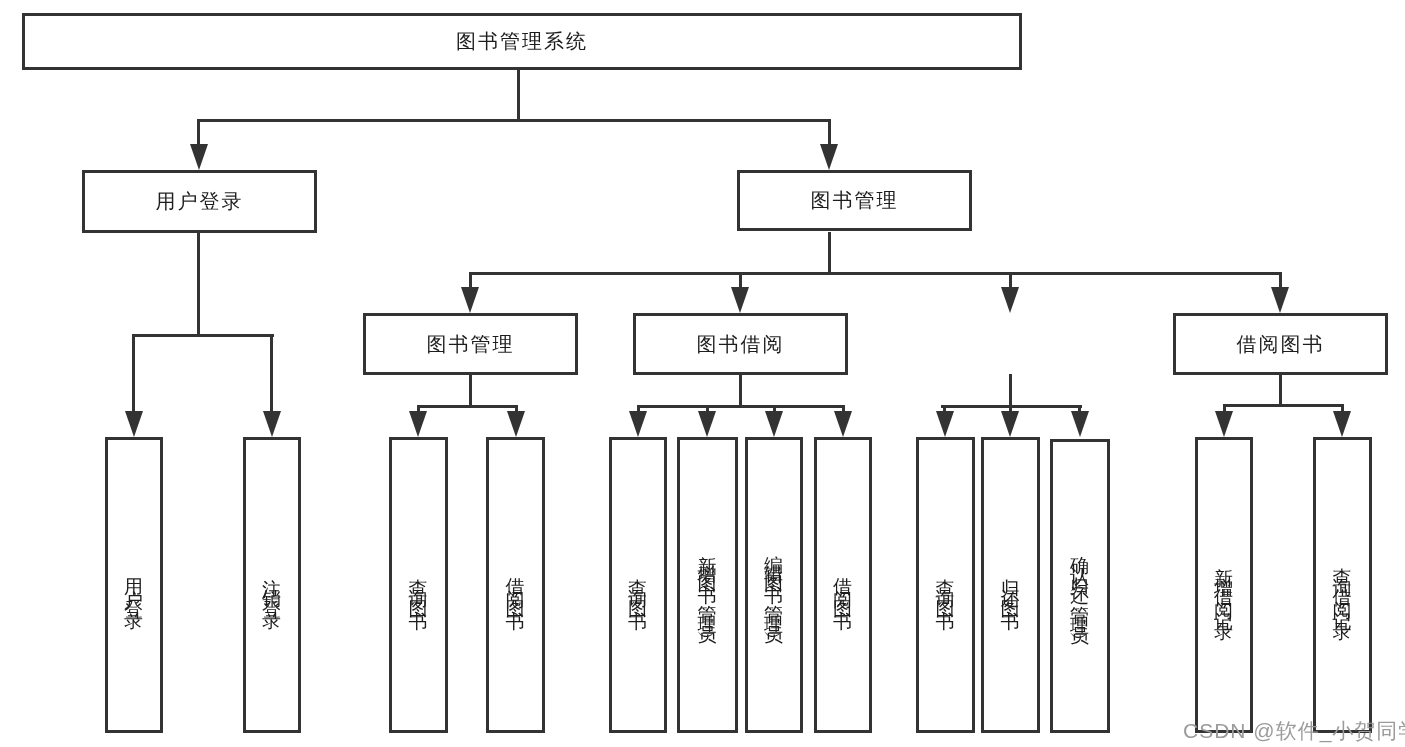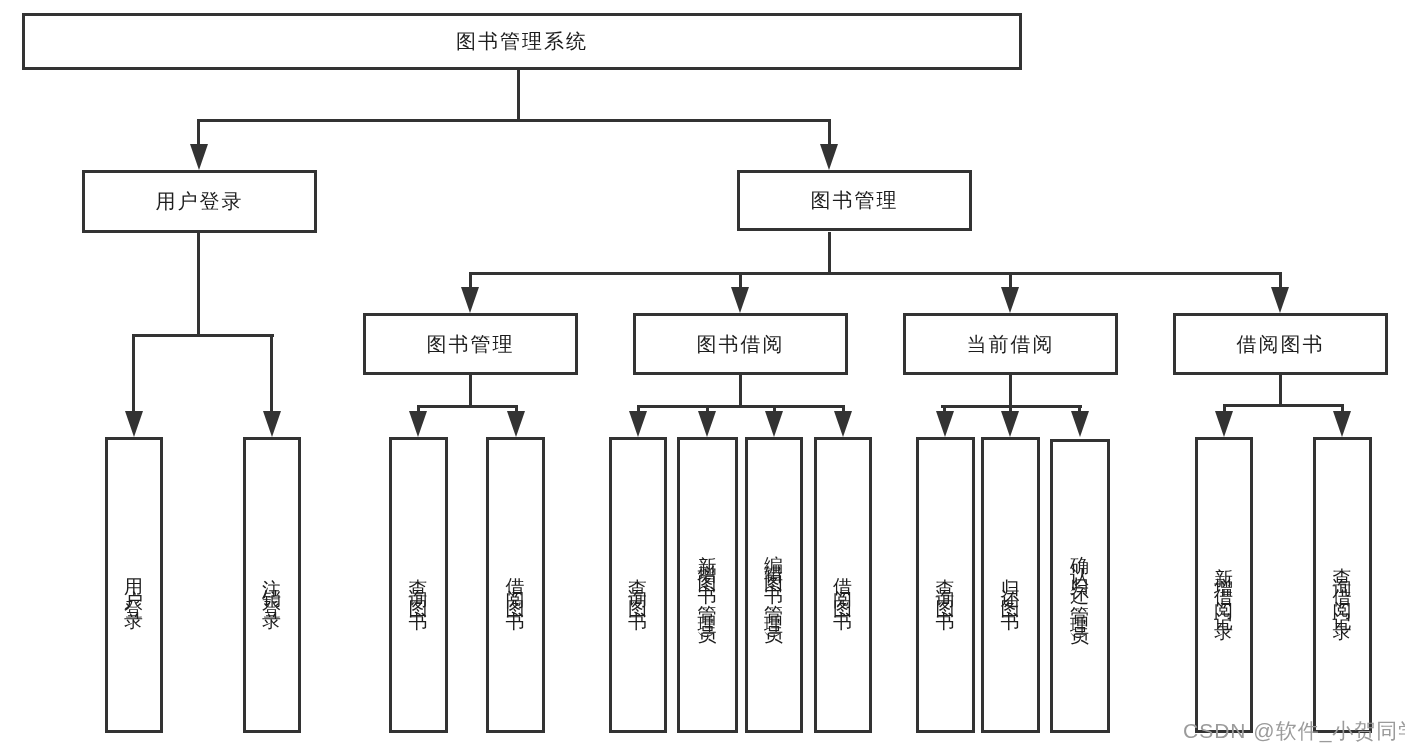--- a/index.html
+++ b/index.html
@@ -95,23 +95,20 @@
   <div class="arr" style="left:1001px;top:287px;"></div>
   <div class="ln" style="left:1279px;top:272px;width:3px;height:18px;"></div>
   <div class="arr" style="left:1271px;top:287px;"></div>
 
   <div class="box" style="left:363px;top:313px;width:215px;height:62px;">
     <span>图书管理</span>
   </div>
   <div class="box" style="left:633px;top:313px;width:215px;height:62px;font-family:Liberation Serif, serif;">
     <span>图书借阅</span>
   </div>
-  <div class="box" style="left:903px;top:313px;width:215px;height:62px;">
-    <span>当前借阅</span>
-  </div>
   <div class="box" style="left:1173px;top:313px;width:215px;height:62px;">
     <span>借阅图书</span>
   </div>
 
   <div class="ln" style="left:469px;top:374px;width:3px;height:34px;"></div>
   <div class="ln" style="left:417px;top:405px;width:101px;height:3px;"></div>
   <div class="ln" style="left:417px;top:405px;width:3px;height:10px;"></div>
   <div class="arr" style="left:409px;top:411px;"></div>
   <div class="ln" style="left:515px;top:405px;width:3px;height:10px;"></div>
   <div class="arr" style="left:507px;top:411px;"></div>

